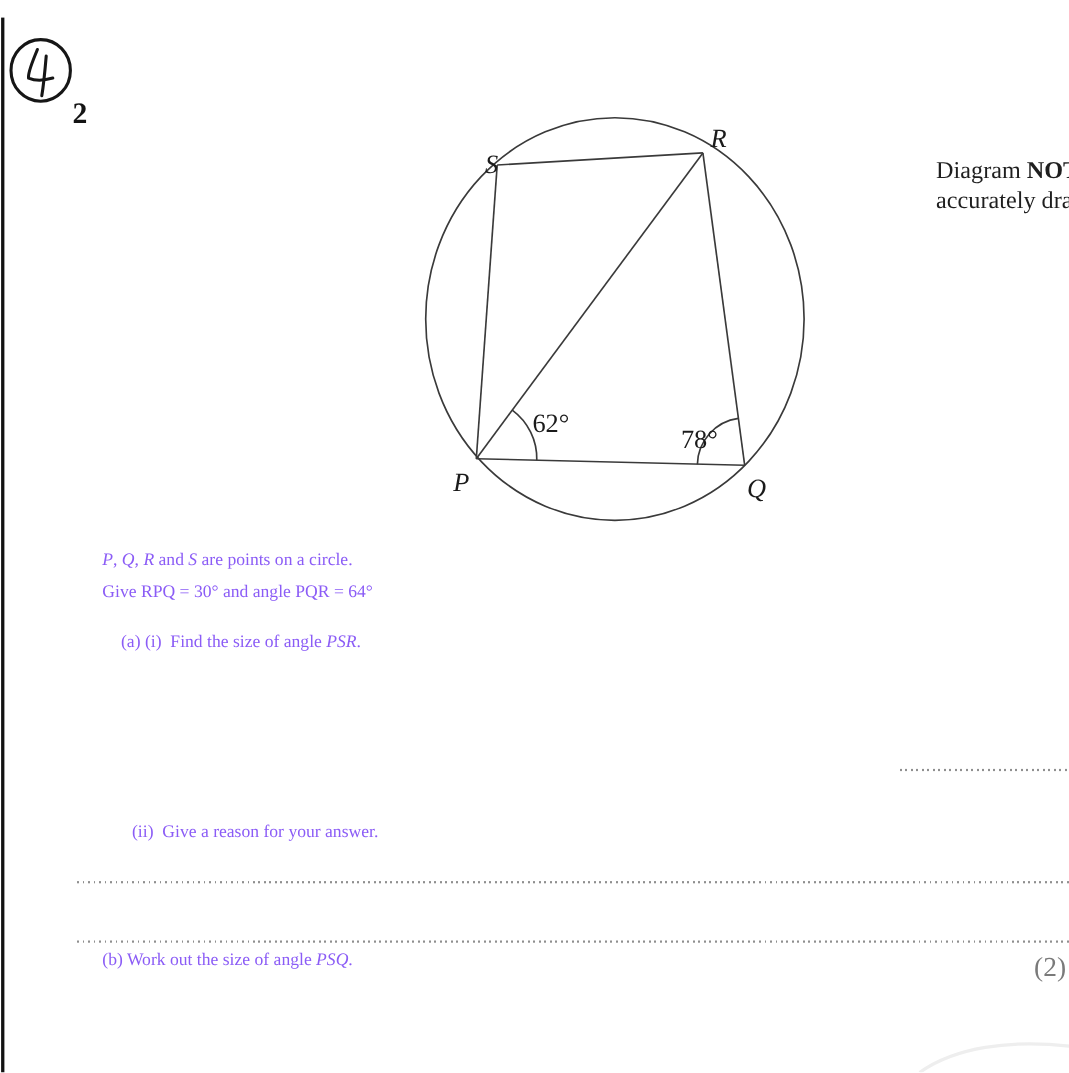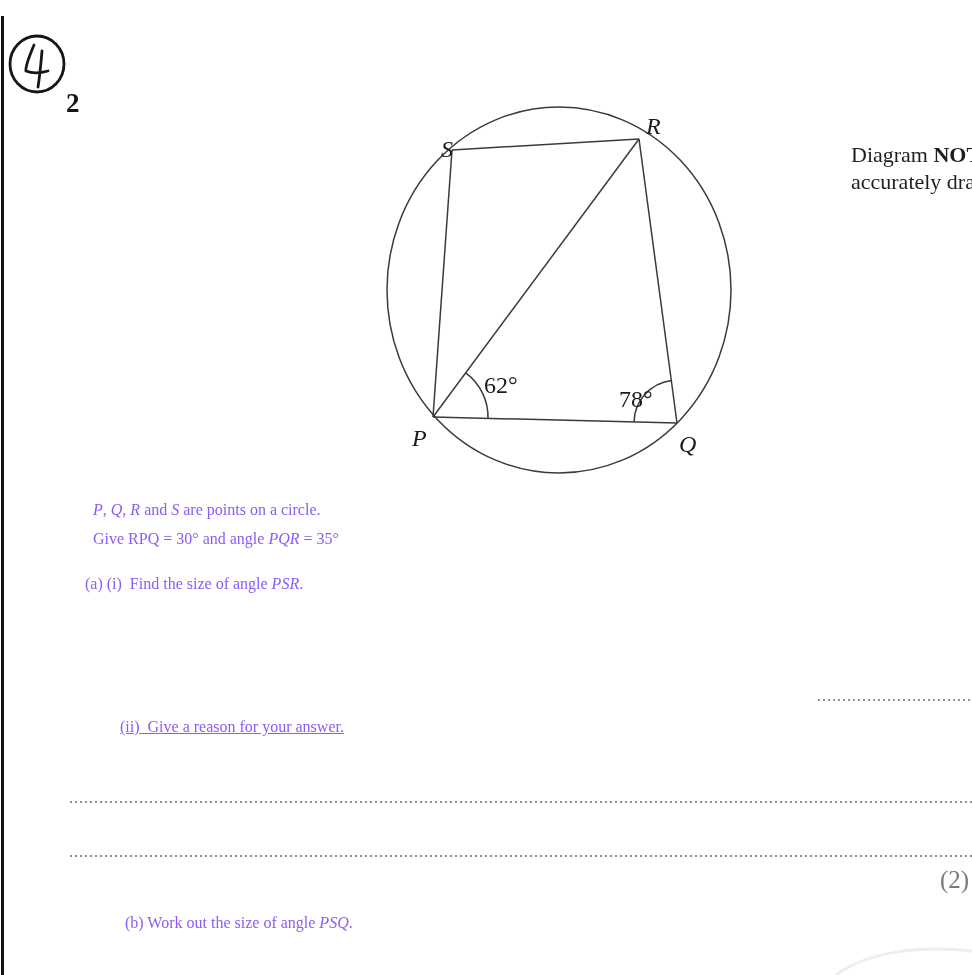--- a/index.html
+++ b/index.html
@@ -68,25 +68,25 @@
 
   <path d="M 836 975 C 868 952 918 945 972 951" fill="none" stroke="#eeeeee" stroke-width="3"></path>
 </svg>
 
 <div class="abs note" style="left:851px;top:141px;">
   <div><span>Diagram </span><span style="font-weight: bold;">NOT</span></div>
   <div>accurately drawn</div>
 </div>
 
 <div class="abs qline" style="left:93px;top:497px;"><span style="font-style: italic;">P</span><span>, </span><span style="font-style: italic;">Q</span><span>, </span><span style="font-style: italic;">R</span><span> and </span><span style="font-style: italic;">S</span><span> are points on a circle.</span></div>
-<div class="abs qline" style="left:93px;top:526px;"><span>Give </span><span style="">RPQ</span><span> = 30° and angle </span><span style="font-style: italic;">PQR</span><span> = 35°</span></div>
-<div class="abs qline" style="left:85px;top:571px;font-family:Liberation Serif, serif;"><span>(a) (i)  Find the size of angle </span><span style="font-style: italic;">PSR</span><span>.</span></div>
+<div class="abs qline" style="left:93px;top:526px;"><span>Give </span><span style="">RPQ</span><span> = 30° and angle </span><span style="">PQR</span><span> = 64°</span></div>
+<div class="abs qline" style="left:110px;top:571px;font-family:Liberation Serif, serif;"><span>(a) (i)  Find the size of angle </span><span style="font-style: italic;">PSR</span><span>.</span></div>
 
 <div class="dotted" style="left:818px;top:699px;width:154px;"></div>
 
-<div class="abs qline" style="left:120px;top:714px;text-decoration:underline;">(ii)  Give a reason for your answer.</div>
+<div class="abs qline" style="left:120px;top:744px;">(ii)  Give a reason for your answer.</div>
 
 <div class="dotted" style="left:70px;top:801px;width:902px;"></div>
 <div class="dotted" style="left:70px;top:855px;width:902px;"></div>
 
 <div class="abs marks" style="left:940px;top:866px;">(2)</div>
 
-<div class="abs qline" style="left:93px;top:910px;margin-left:32px;"><span>(b) Work out the size of angle </span><span style="font-style: italic;">PSQ</span><span>.</span></div>
+<div class="abs qline" style="left:93px;top:860px;"><span>(b) Work out the size of angle </span><span style="font-style: italic;">PSQ</span><span>.</span></div>
 
 </body></html>

